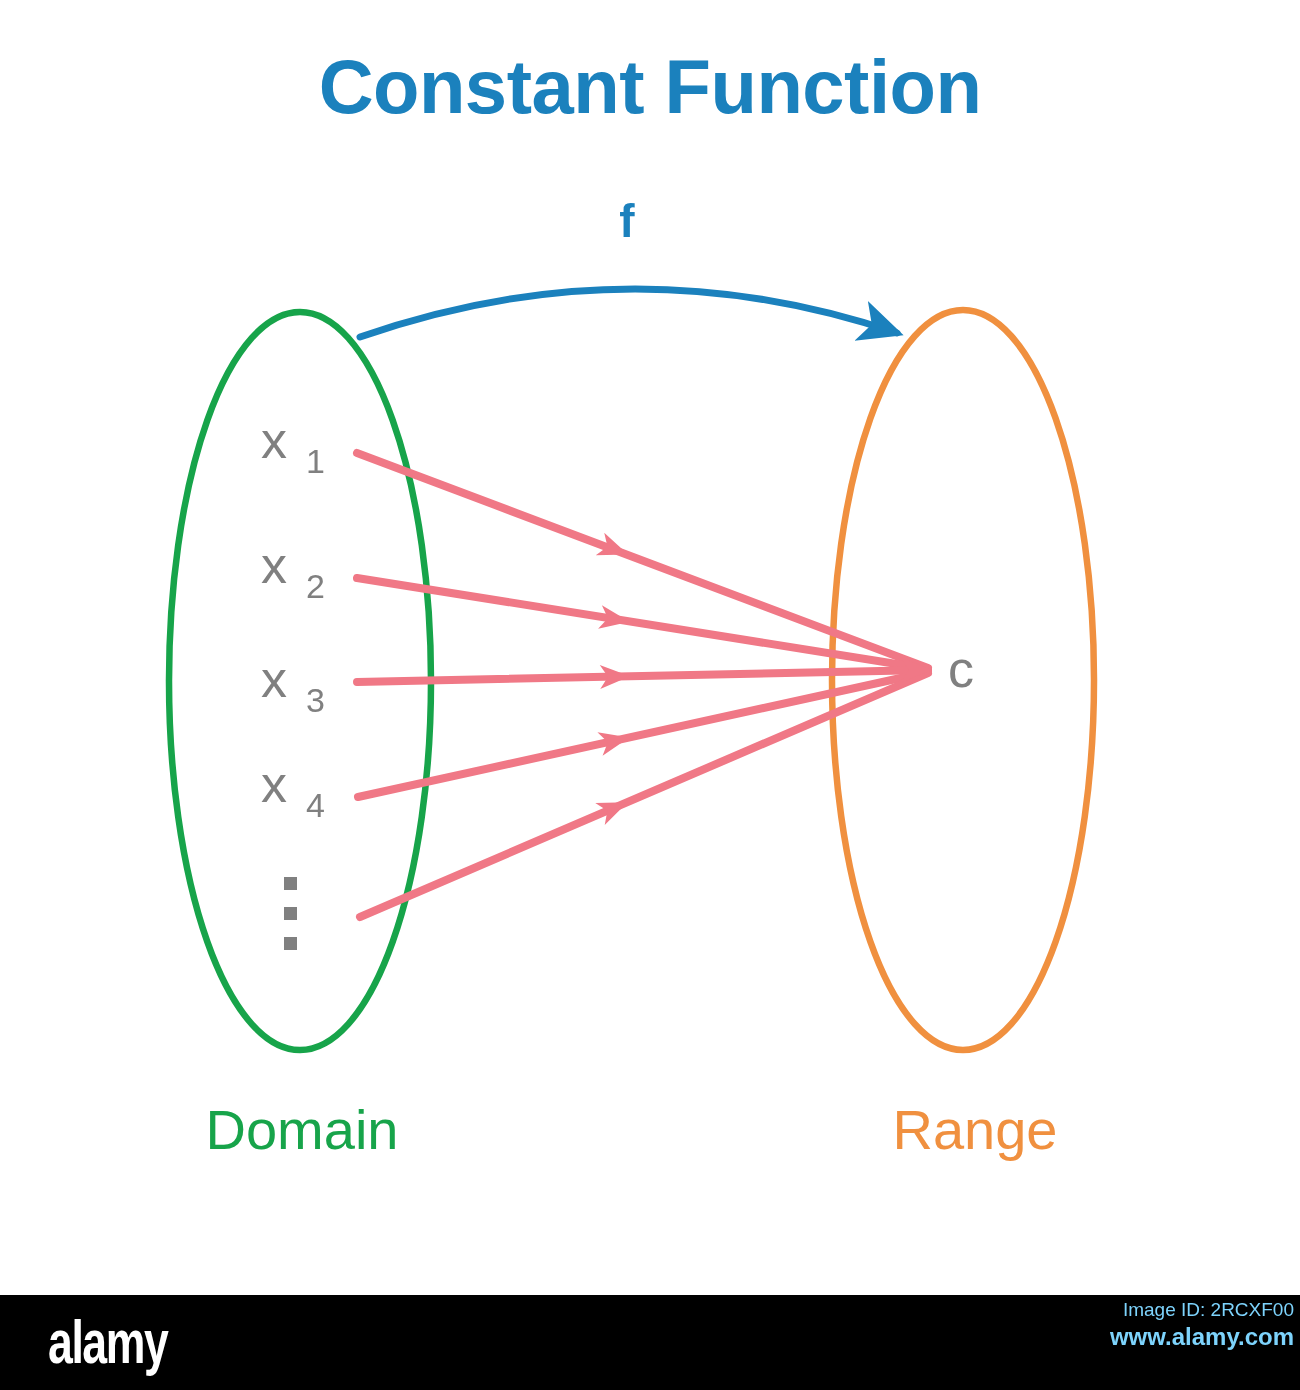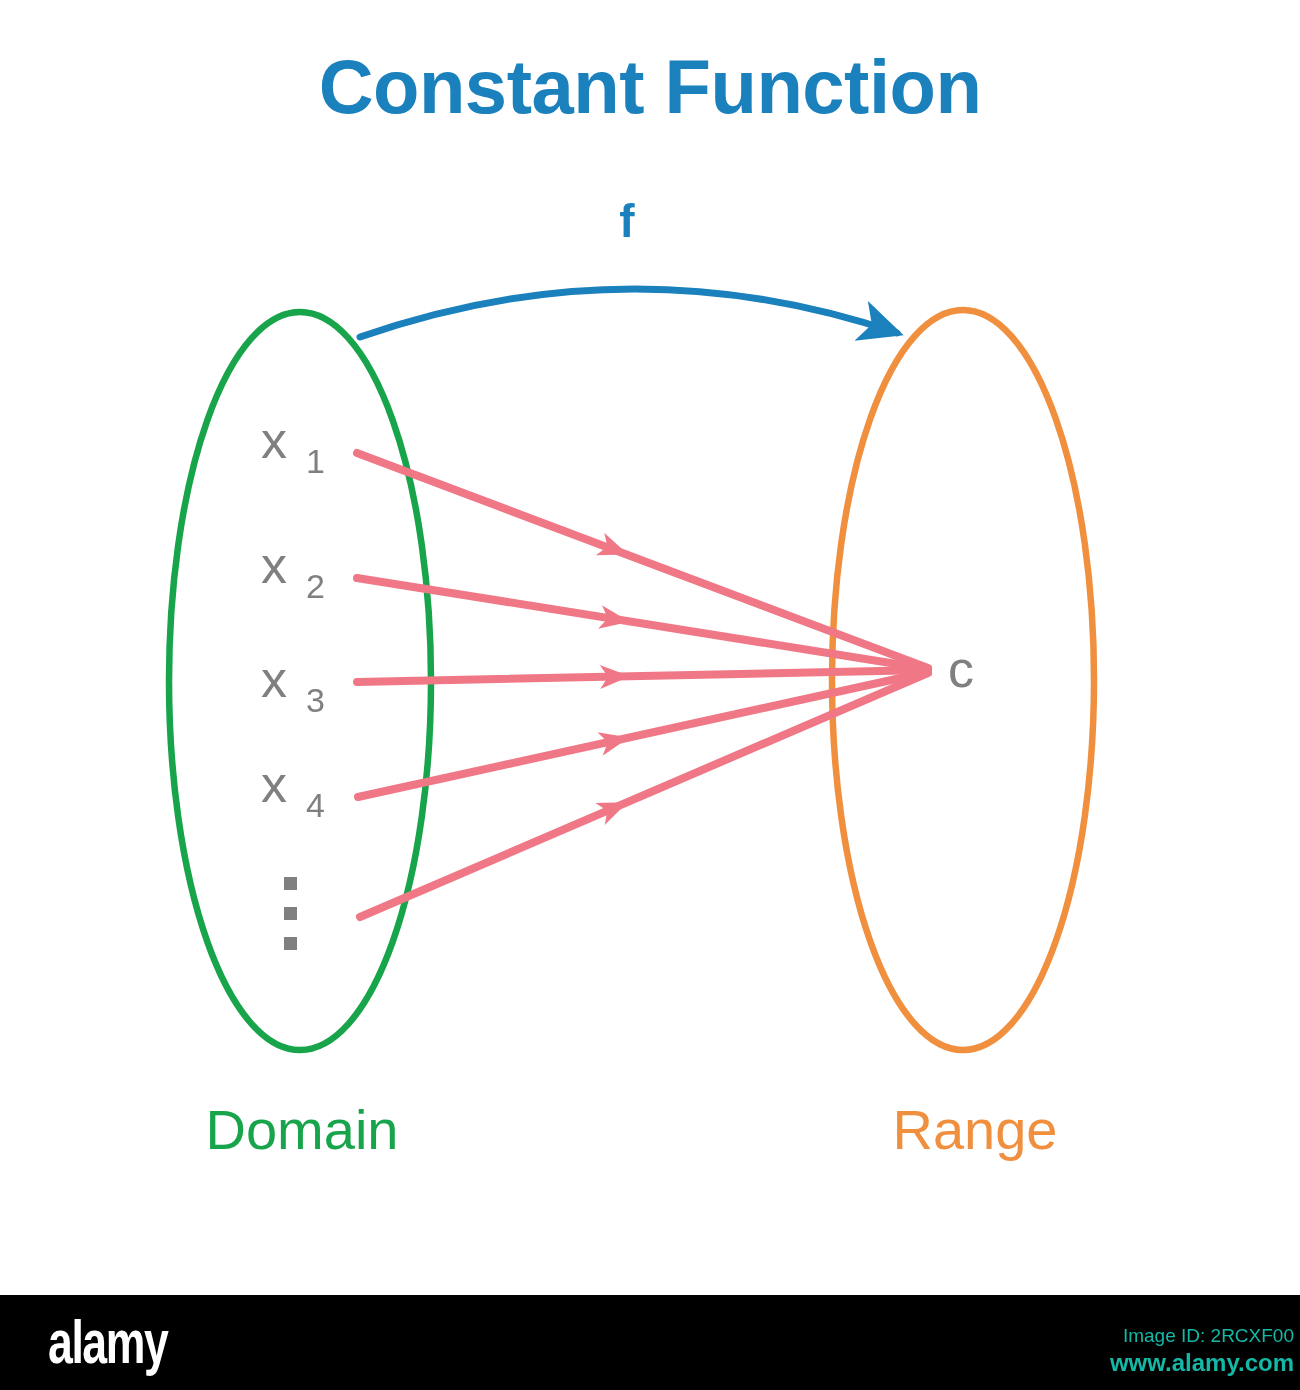--- a/index.html
+++ b/index.html
@@ -71,23 +71,23 @@
     font-weight: bold;
     font-size: 62px;
     line-height: 62px;
     letter-spacing: -2px;
     transform: scaleX(0.72);
     transform-origin: left top;
   }
   #footer-right {
     position: absolute;
     right: 18px;
-    top: 28px;
+    top: 2px;
     text-align: right;
-    color: #14b8a6;
+    color: #7dd3fc;
   }
   #image-id {
     font-size: 19px;
     line-height: 26px;
     font-weight: normal;
     white-space: nowrap;
   }
   #alamy-url {
     font-size: 24px;
     line-height: 28px;

